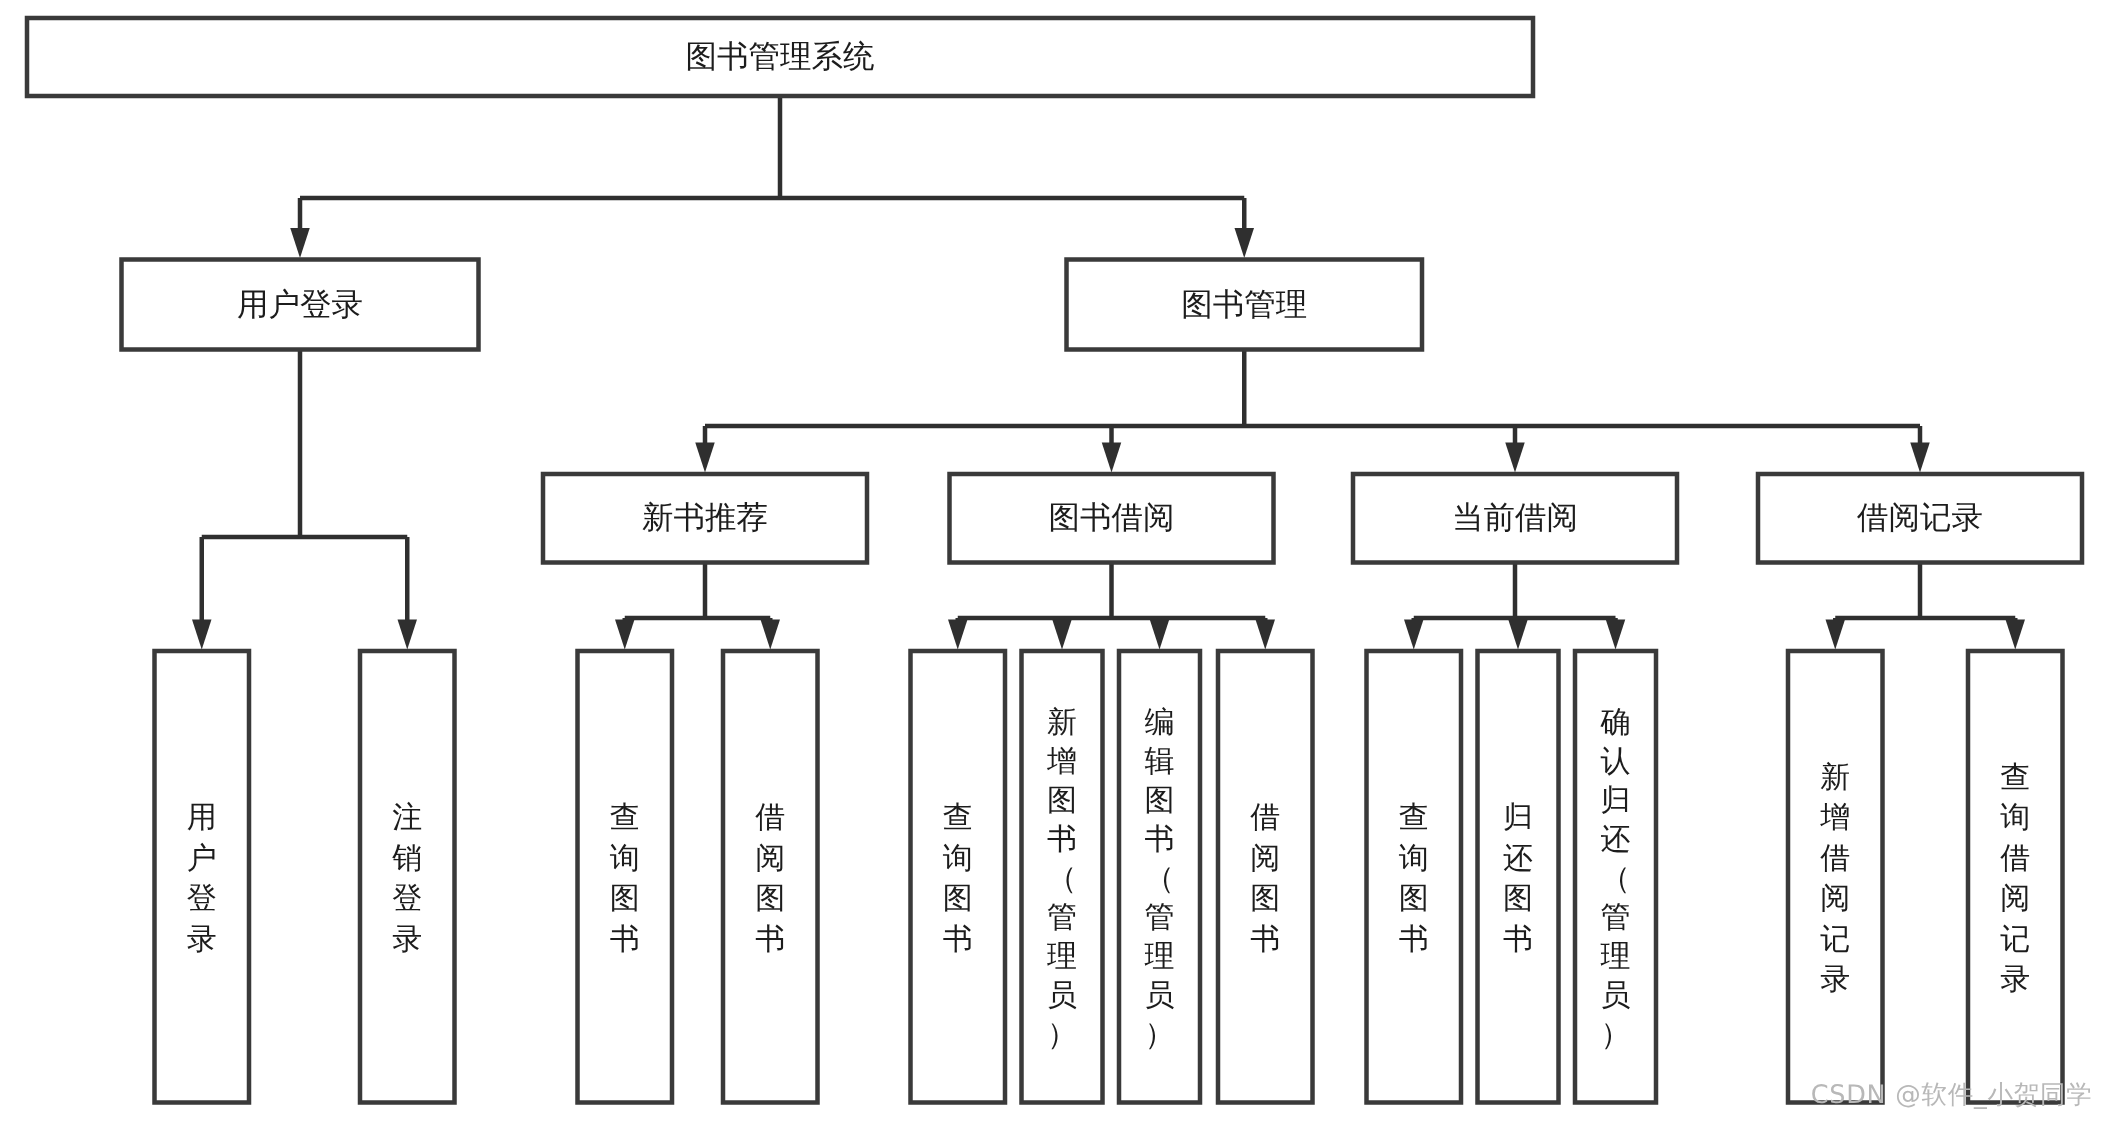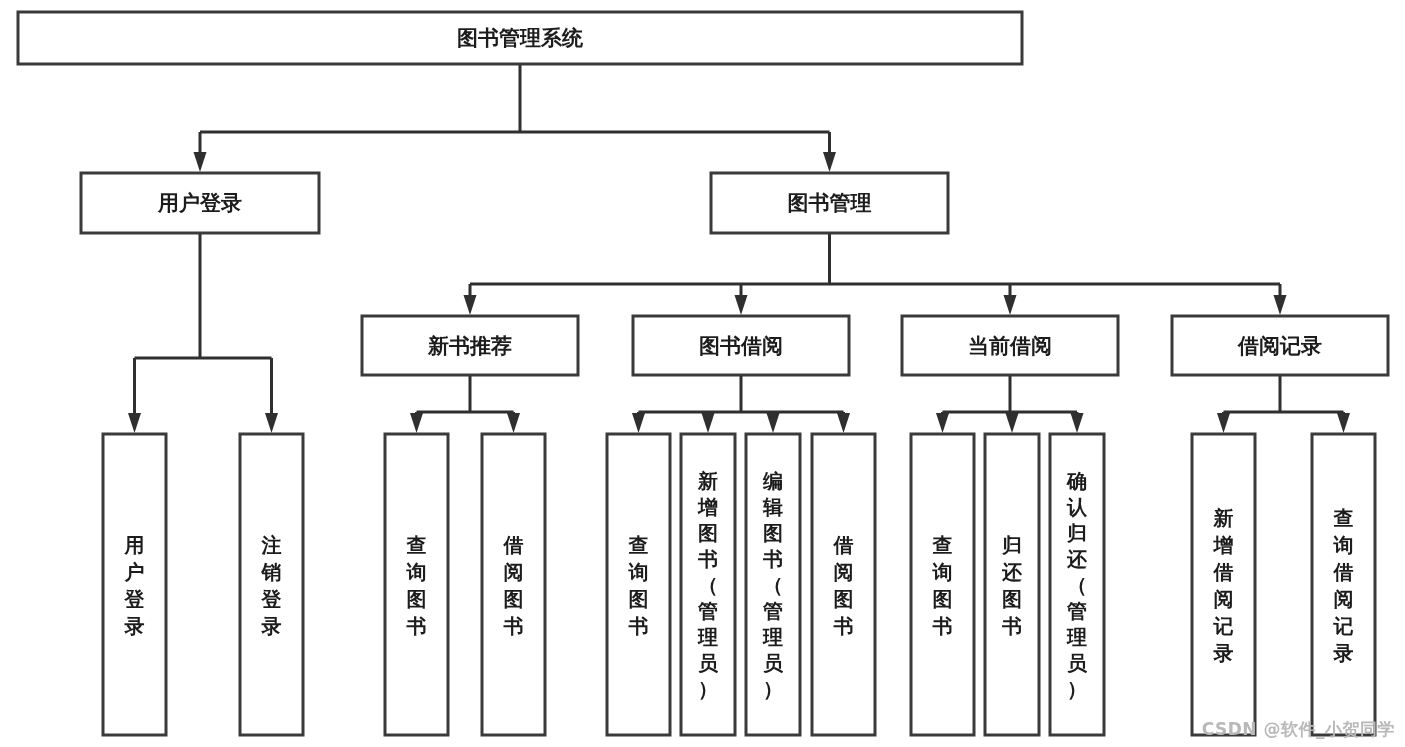--- a/index.html
+++ b/index.html
@@ -12,21 +12,20 @@
     width: 1405px;
     height: 747px;
     font-family: "DejaVu Sans", "Liberation Sans", sans-serif;
     overflow: hidden;
     position: relative;
   }
   #diagram-root {
     position: relative;
     width: 1405px;
     height: 747px;
-    font-weight: bold;
   }
   svg.diagram {
     position: absolute;
     left: 0;
     top: 0;
     width: 1405px;
     height: 747px;
     display: block;
   }
   .node-box {

